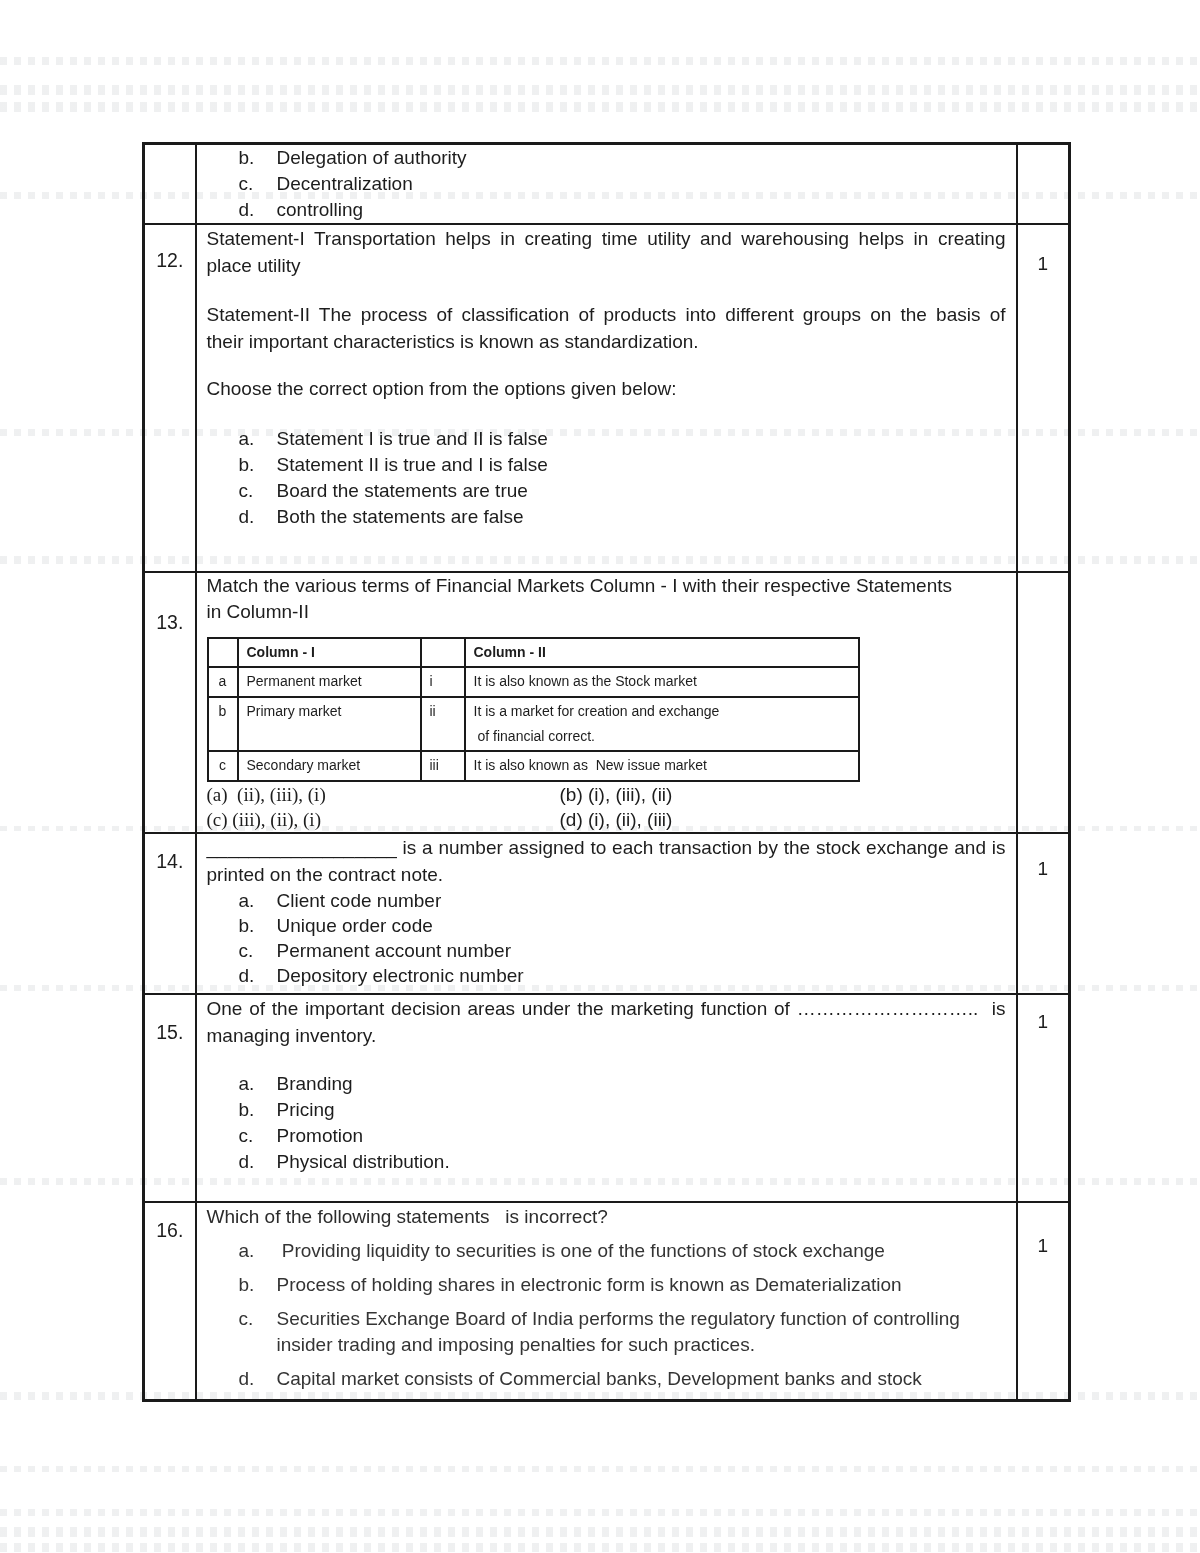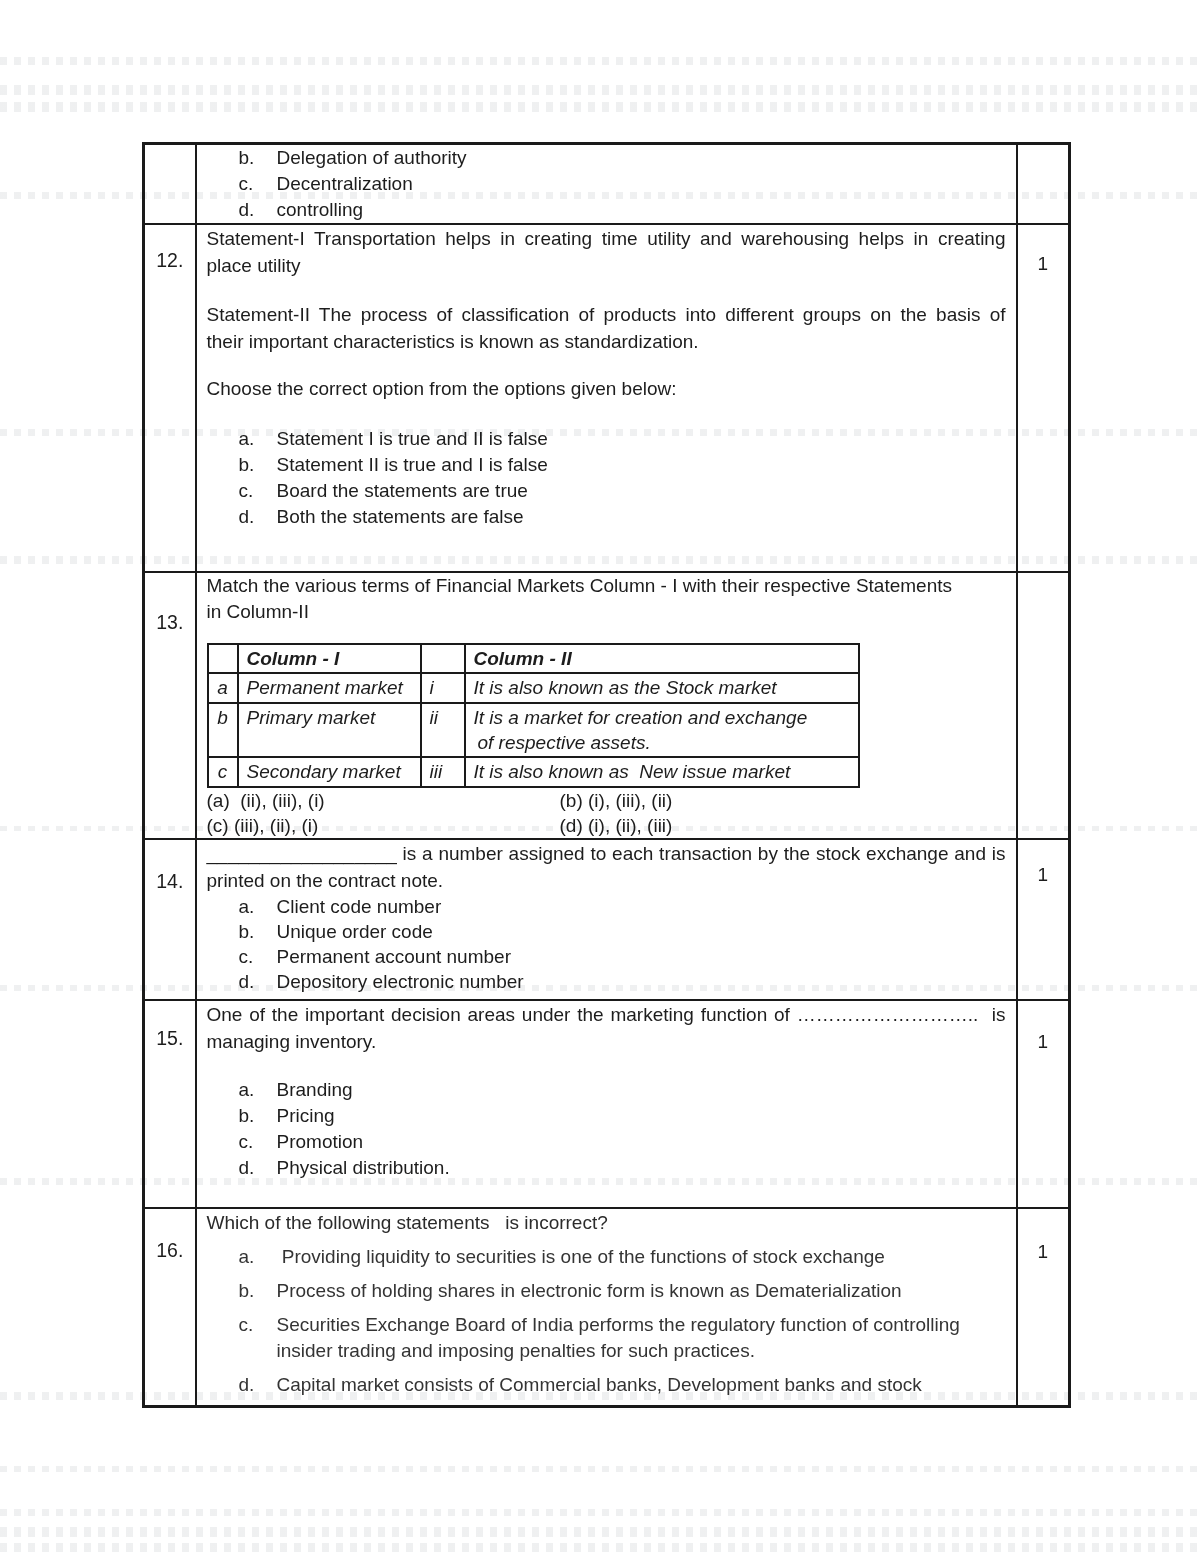--- a/index.html
+++ b/index.html
@@ -26,48 +26,47 @@
   tr.r11 { height:80px; }  tr.r12 { height:348px; } tr.r13 { height:253px; }
   tr.r14 { height:161px; } tr.r15 { height:208px; } tr.r16 { height:198px; }
 
   td.num   { text-align:center; font-size:19.5px; }
   td.marks { text-align:center; }
   td.body  { padding:0 10px; }
 
   .pt2  { padding-top:2px; }  .pt6  { padding-top:6px; }
   .pt8  { padding-top:8px; }  .pt10 { padding-top:10px; }
   .pt24 { padding-top:24px; } .pt26 { padding-top:24px; }
-  .pt28 { padding-top:28px; } .pt30 { padding-top:30px; }
+  .pt28 { padding-top:28px; } .pt30 { padding-top:16px; }
   .pt32 { padding-top:32px; } .pt34 { padding-top:26px; } .pt38 { padding-top:38px; }
 
   .line  { line-height:27px; }
   .jline { line-height:27px; text-align:justify; text-align-last:justify; }
   .sp20 { height:20px; } .sp22 { height:22px; } .sp24 { height:24px; }
 
   .opt { display:flex; line-height:26px; }
   .opt.lh25 { line-height:25px; }
   .olabel { flex:0 0 38px; margin-left:32px; }
   .otext  { flex:1; }
 
   
   .mtable {
-    border-collapse:collapse; table-layout:fixed; width:651px; margin-top:18px;
-    font-size:19px;
-    font-style:italic;
+    border-collapse:collapse; table-layout:fixed; width:651px; margin-top:12px;
+    font-size:14px;
   }
   .mtable td { border:2.3px solid #1a1a1a; padding:1px 8px; line-height:25px; vertical-align:top; }
   col.m1 { width:30px; } col.m2 { width:183px; } col.m3 { width:44px; } col.m4 { width:394px; }
   .mtable td.ctr { text-align:center; padding:1px 2px; }
   .mtable .hd { font-weight:bold; }
   .mtable tr.mh { height:28px; } .mtable tr.ma { height:30px; }
   .mtable tr.mb { height:50px; } .mtable tr.mc { height:30px; }
   .cell-line2 { padding-left:4px; }
 
   .ansline { display:flex; line-height:25px; }
-  .ans1 { width:353px; }
+  .ans1 { width:353px;font-family:Liberation Serif, serif; }
   .ans2 { flex:1; }
 
   
   .opt16 { display:flex; line-height:26px; margin-top:8px; color:#343434; }
   .q16text { color:#2b2b2b; }
 </style>
 </head>
 <body>
 
 <div class="page">
@@ -170,21 +169,21 @@
             <td>Permanent market</td>
             <td>i</td>
             <td>It is also known as the Stock market</td>
           </tr>
           <tr class="mb">
             <td class="ctr">b</td>
             <td>Primary market</td>
             <td>ii</td>
             <td>
               <div>It is a market for creation and exchange</div>
-              <div class="cell-line2">of respective assets.</div>
+              <div class="cell-line2">of financial correct.</div>
             </td>
           </tr>
           <tr class="mc">
             <td class="ctr">c</td>
             <td>Secondary market</td>
             <td>iii</td>
             <td>It is also known as&nbsp; New issue market</td>
           </tr>
         </tbody>
             </table>

